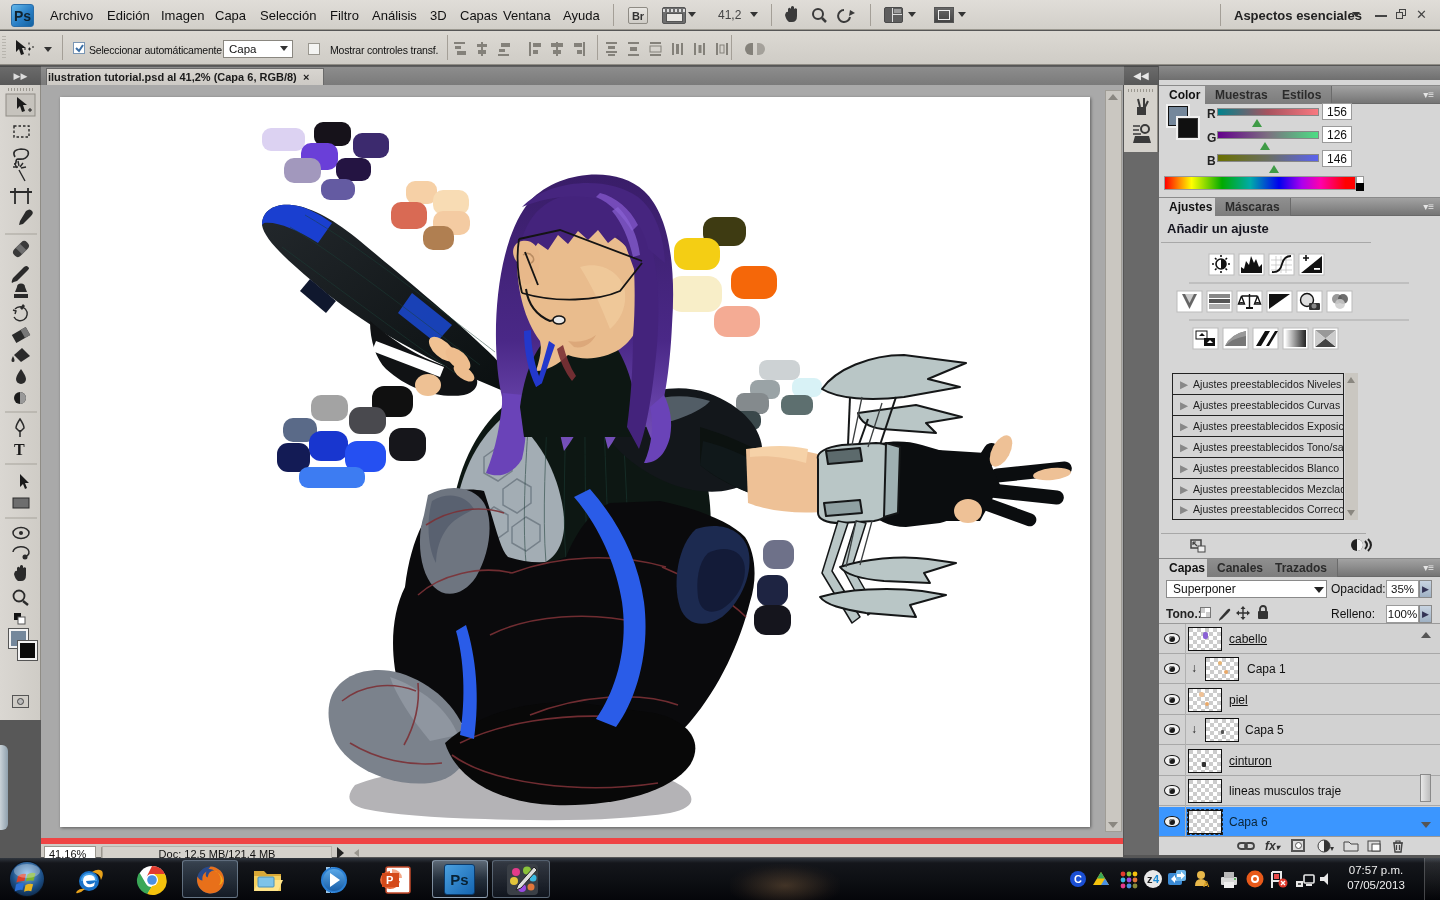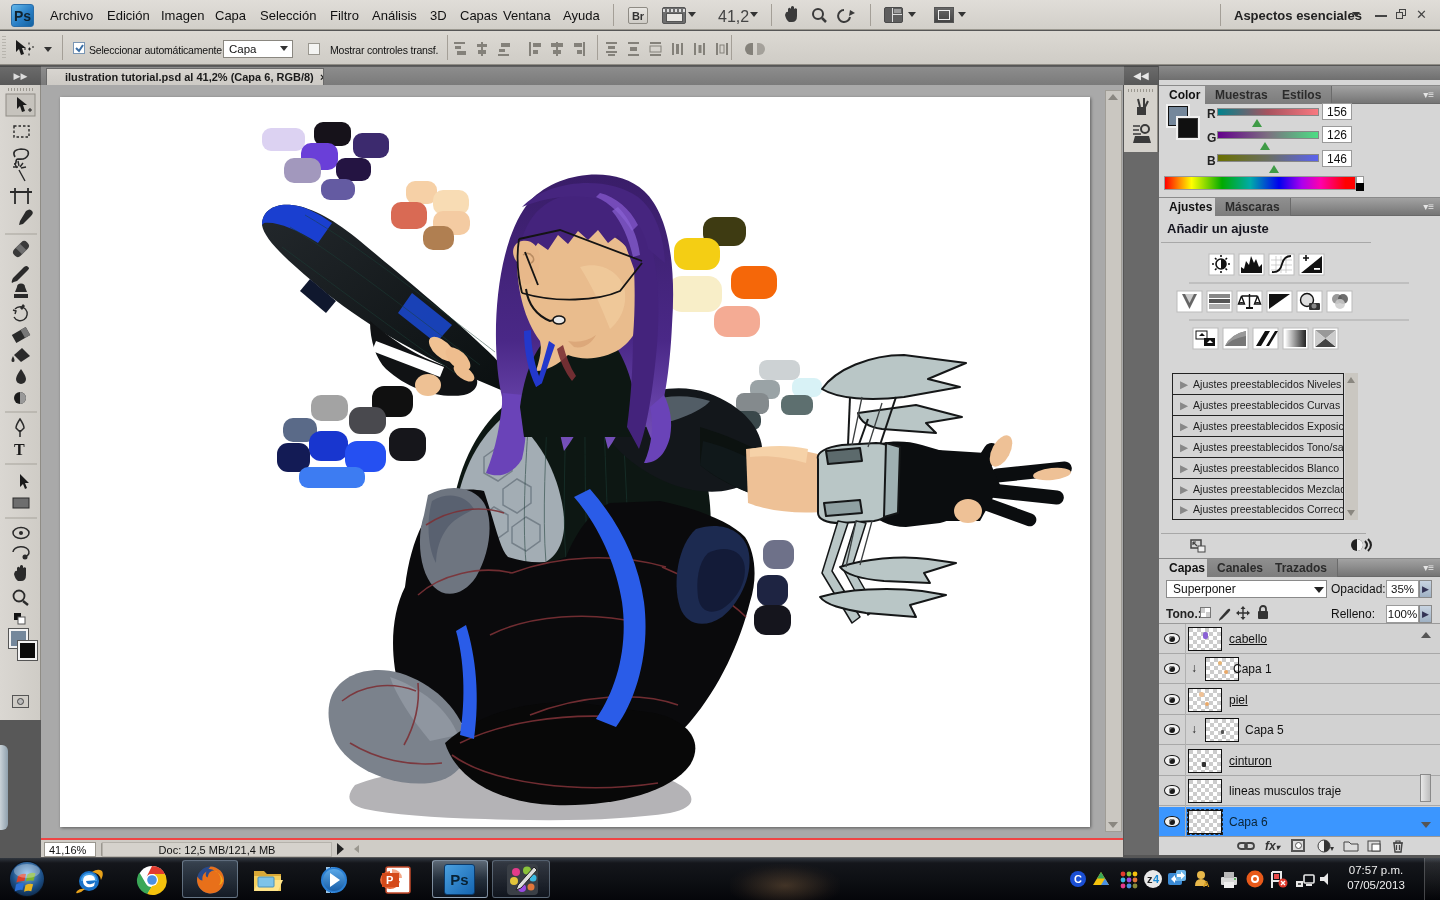--- a/index.html
+++ b/index.html
@@ -14,32 +14,32 @@
   color:#10222e; font-weight:bold; font-size:14px; text-align:center; line-height:22px;
   border:1px solid #2a6da8; }
 #optionsbar { position:absolute; left:0; top:31px; width:1440px; height:34px;
   background:linear-gradient(#dcd9d3,#cfccc6); border-bottom:1px solid #8f8c85; }
 #optionsbar .sep { position:absolute; top:4px; width:1px; height:25px; background:#a49f97; }
 .obtext { position:absolute; top:13px; font-size:10.5px; letter-spacing:-0.2px; color:#111; }
 #tabstrip { position:absolute; left:41px; top:66px; width:1083px; height:19px;
   background:linear-gradient(#8d8d8d,#7a7a7a); border-top:1px solid #5e5e5e;}
 #doctab { position:absolute; left:5px; top:1px; width:278px; height:18px; white-space:nowrap; overflow:hidden;
   background:linear-gradient(#d8d5d0,#ccc9c4); border:1px solid #6a6a6a; border-bottom:none;
-  font-size:11px; font-weight:bold; color:#1a1a1a; line-height:17px; padding-left:18px; }
+  font-size:11px; font-weight:bold; color:#1a1a1a; line-height:17px; padding-left:1px; }
 #leftheader { position:absolute; left:0; top:66px; width:41px; height:19px;
   background:linear-gradient(#6b6b6b,#585858); border-top:1px solid #4a4a4a; }
 #toolbar { position:absolute; left:0; top:85px; width:41px; height:635px;
   background:linear-gradient(90deg,#dad7d2,#cfccc6); border-right:1px solid #8f8c85; }
 #docarea { position:absolute; left:41px; top:85px; width:1082px; height:753px; background:#a9a9a9; }
 #canvas { position:absolute; left:19px; top:12px; width:1030px; height:730px; background:#ffffff;
   box-shadow:1px 1px 3px rgba(0,0,0,0.45); }
 #vscroll { position:absolute; left:1064px; top:5px; width:17px; height:742px;
   background:#cac7c1; border:1px solid #a09d96; }
 #statusbar { position:absolute; left:41px; top:838px; width:1082px; height:19px;
-  background:#cfccc6; border-top:2px solid #ef4444; font-size:11px; color:#111; }
+  background:#cfccc6; border-top:6px solid #ef4444; font-size:11px; color:#111; }
 #ministrip { position:absolute; left:1124px; top:66px; width:34px; height:19px;
   background:linear-gradient(#6b6b6b,#585858); border-top:1px solid #4a4a4a;
   color:#e8e8e8; font-size:10px; text-align:center; line-height:18px; }
 #ministrip2 { position:absolute; left:1124px; top:85px; width:34px; height:67px;
   background:#d5d2cc; border-right:1px solid #8f8c85; }
 #rightdock { position:absolute; left:1159px; top:66px; width:281px; height:789px; background:#d6d6d6; }
 .ptabs { position:absolute; left:0; width:281px; height:19px;
   background:linear-gradient(#a2a2a2,#757575); border-top:1px solid #8a8a8a; border-bottom:1px solid #696969;}
 .ptab { position:absolute; top:0px; height:18px; font-size:12px; font-weight:bold; color:#2b2b2b;
   padding:0 10px; line-height:18px; background:linear-gradient(#8f8f8f,#7c7c7c);
@@ -80,21 +80,21 @@
   <div class="menuitem" style="left:430px">3D</div>
   <div class="menuitem" style="left:460px">Capas</div>
   <div class="menuitem" style="left:503px">Ventana</div>
   <div class="menuitem" style="left:563px">Ayuda</div>
   <div class="abs" style="left:613px;top:4px;width:1px;height:22px;background:#a49f97"></div>
   <div class="abs" style="left:628px;top:7px;width:20px;height:17px;border:1px solid #8e8b84;border-radius:2px;background:linear-gradient(#e8e6e2,#cfccc6);font-size:11px;font-weight:bold;text-align:center;line-height:16px;color:#333">Br</div>
   <div class="abs" style="left:662px;top:7px;width:24px;height:17px;border:1px solid #555;border-radius:2px;background:#6e6e6e"></div>
   <div class="abs" style="left:663px;top:9px;width:22px;height:3px;background:repeating-linear-gradient(90deg,#ddd 0 2px,#6e6e6e 2px 4px)"></div>
   <div class="abs" style="left:666px;top:13px;width:17px;height:9px;background:#e8e6e2;border:1px solid #555"></div>
   <div class="abs" style="left:688px;top:12px;width:0;height:0;border-left:4px solid transparent;border-right:4px solid transparent;border-top:5px solid #333"></div>
-  <div class="abs" style="left:718px;top:8px;font-size:16px;color:#444">41,2</div>
+  <div class="abs" style="left:718px;top:8px;font-size:12px;color:#444">41,2</div>
   <div class="abs" style="left:750px;top:12px;width:0;height:0;border-left:4px solid transparent;border-right:4px solid transparent;border-top:5px solid #333"></div>
   <div class="abs" style="left:771px;top:4px;width:1px;height:22px;background:#a49f97"></div>
 
   <svg class="abs" style="left:780px;top:6px" width:="190" width="190" height="19" viewBox="0 0 190 19">
     <path d="M5 9 q1 -4 3 -3 l0 -3 q1.5 -2.5 3 0 l0 -2 q1.5 -2 3 0 l0 2 q1.5 -1.5 3 0 l0 7 q0 6 -5 6 l-3 0 q-3 -2 -4 -7z" fill="#3a3a3a"></path>
     <circle cx="38" cy="8" r="5" fill="none" stroke="#3a3a3a" stroke-width="2"></circle>
     <line x1="42" y1="12" x2="46" y2="16" stroke="#3a3a3a" stroke-width="2.5"></line>
     <path d="M64 4 a6 6 0 1 0 6 7" fill="none" stroke="#3a3a3a" stroke-width="2"></path>
     <path d="M70 4 l5 3 -6 3z" fill="#3a3a3a"></path>
   </svg>
@@ -733,21 +733,21 @@
         </div>
         <div class="lname" style="left:70px;text-decoration:underline">cabello</div>
       </div>
     <div class="lrow" style="top:30px">
         <div class="eye"></div>
         <div class="cliparw">↓</div>
         <div class="thumb" style="left:46px">
           <div class="abs" style="left:12px;top:3px;width:4px;height:4px;background:#e8b574;border-radius:2px"></div>
           <div class="abs" style="left:18px;top:12px;width:4px;height:4px;background:#e8a868;border-radius:2px"></div>
         </div>
-        <div class="lname" style="left:74px">Capa 1</div>
+        <div class="lname" style="left:88px">Capa 1</div>
       </div>
     <div class="lrow" style="top:61px">
         <div class="eye"></div>
         <div class="thumb" style="left:29px">
           <div class="abs" style="left:10px;top:3px;width:5px;height:5px;background:#eec196;border-radius:2px"></div>
           <div class="abs" style="left:16px;top:13px;width:4px;height:4px;background:#e8a868;border-radius:2px"></div>
         </div>
         <div class="lname" style="left:70px;text-decoration:underline">piel</div>
       </div>
     <div class="lrow" style="top:91px">

